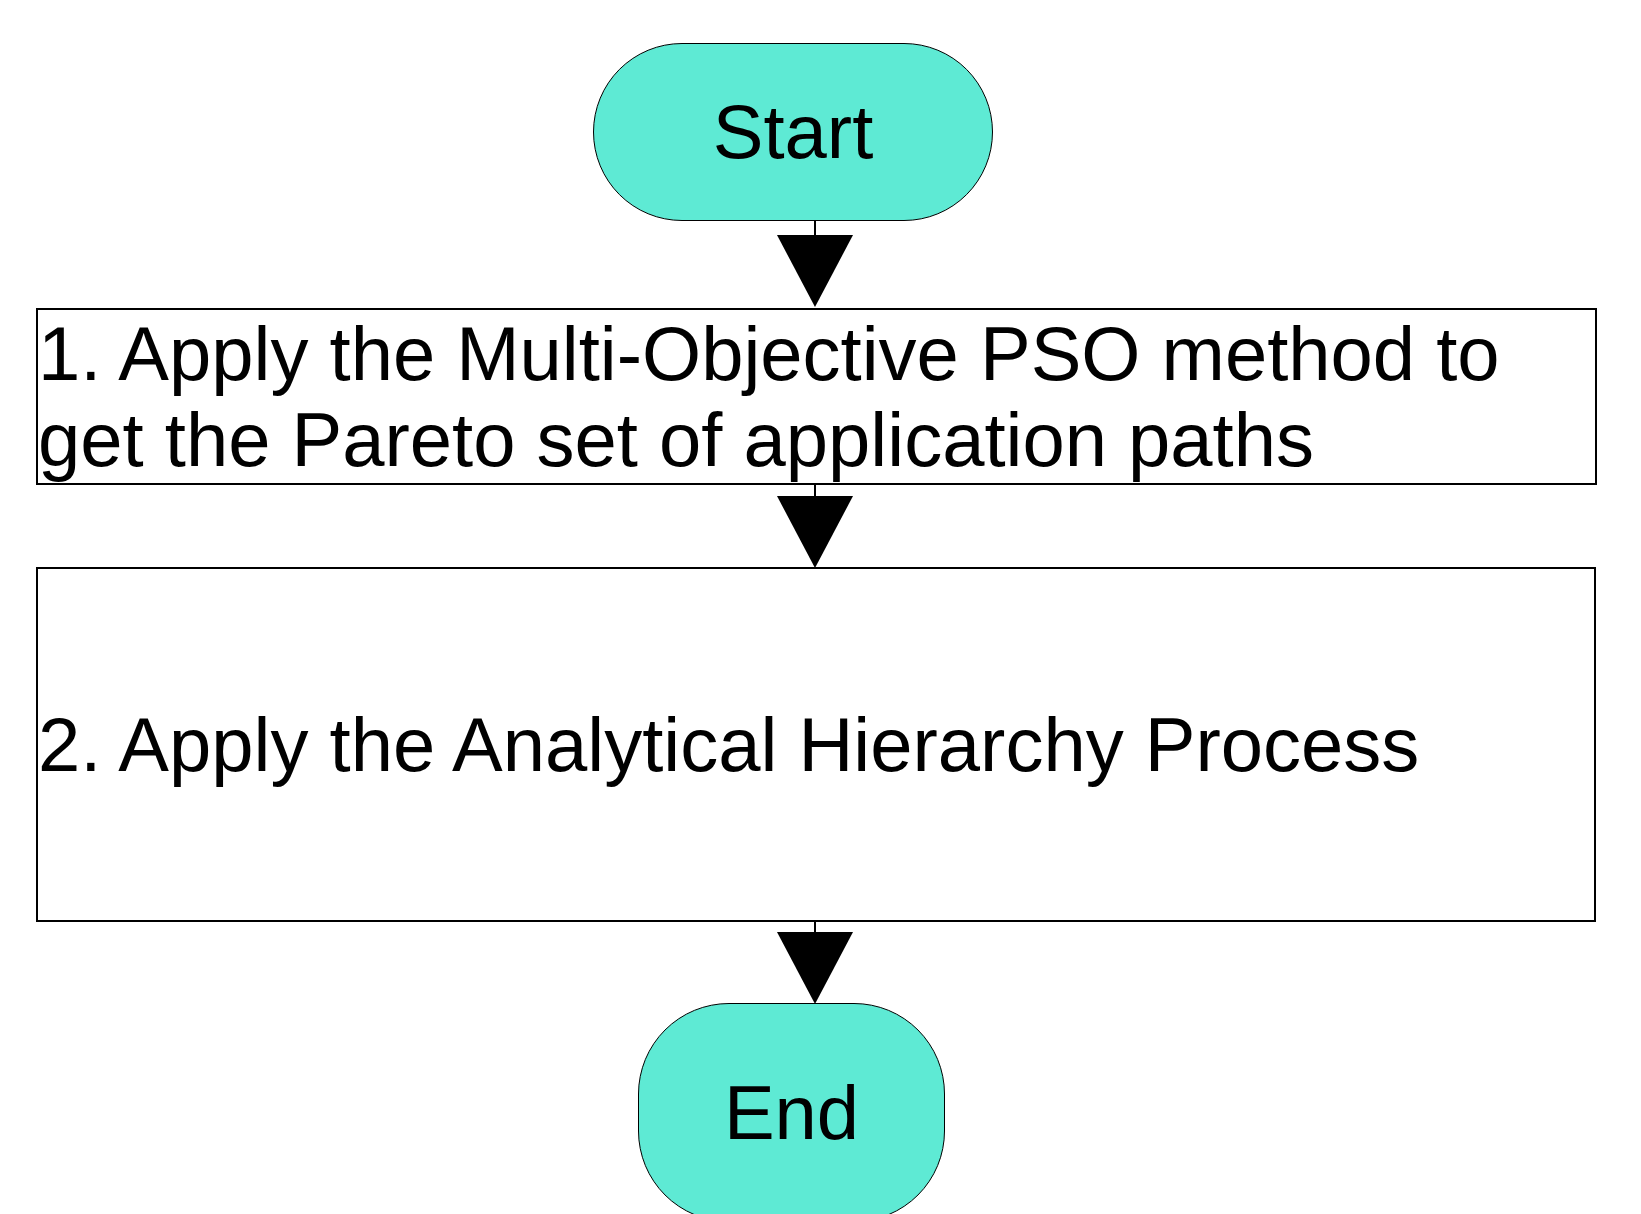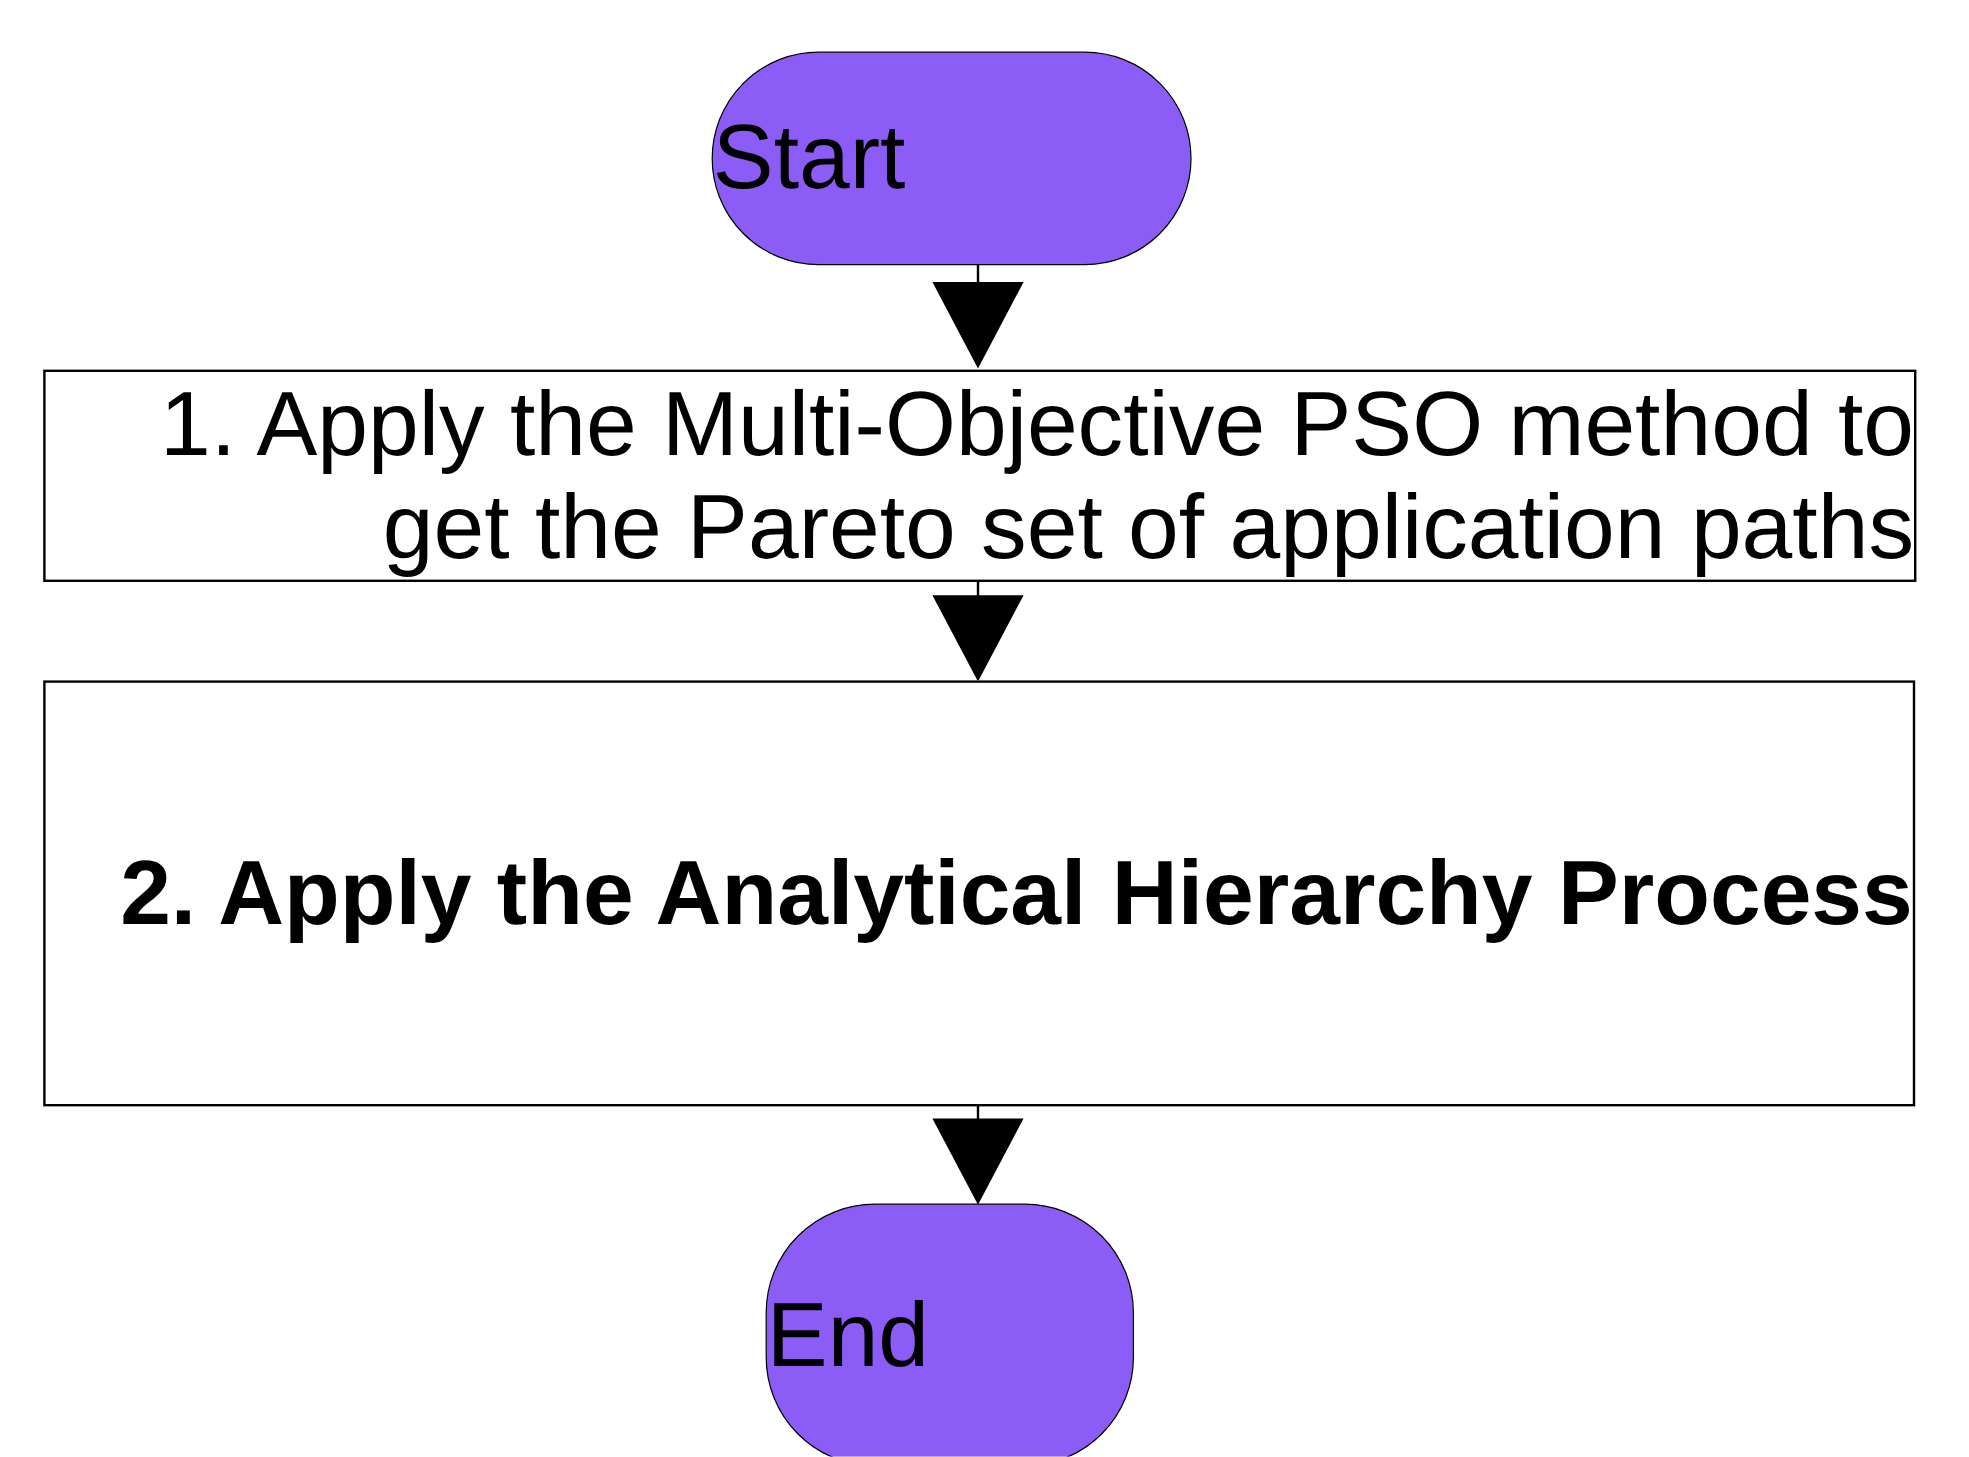--- a/index.html
+++ b/index.html
@@ -14,25 +14,25 @@
     background: #ffffff;
     overflow: hidden;
     font-family: "Liberation Sans", sans-serif;
     color: #000000;
   }
 
   
   .terminator {
     position: absolute;
     box-sizing: border-box;
-    background: #8b5cf6;
+    background: #5eead4;
     border: 1.5px solid #000000;
     display: flex;
     align-items: center;
-    justify-content: flex-start;
+    justify-content: center;
     text-align: center;
     line-height: 1.0;
   }
   .terminator .label {
     font-size: 76px;
     letter-spacing: 0px;
     white-space: nowrap;
   }
 
   #node-start {
@@ -55,40 +55,39 @@
     position: absolute;
     box-sizing: border-box;
     background: #ffffff;
     border: 2px solid #000000;
     display: flex;
     align-items: center;
     justify-content: center;
   }
   .process .lines {
     width: 100%;
-    text-align: right;
+    text-align: left;
   }
   .process .line {
     font-size: 76px;
     line-height: 86px;
     white-space: nowrap;
   }
 
   #node-step1 {
     left: 36px;
     top: 308px;
     width: 1561px;
     height: 177px;
   }
   #node-step2 {
     left: 36px;
     top: 567px;
     width: 1560px;
     height: 355px;
-    font-weight: bold;
   }
 
   
   .connector {
     position: absolute;
   }
   .connector .stem {
     position: absolute;
     left: 50%;
     top: 0;

